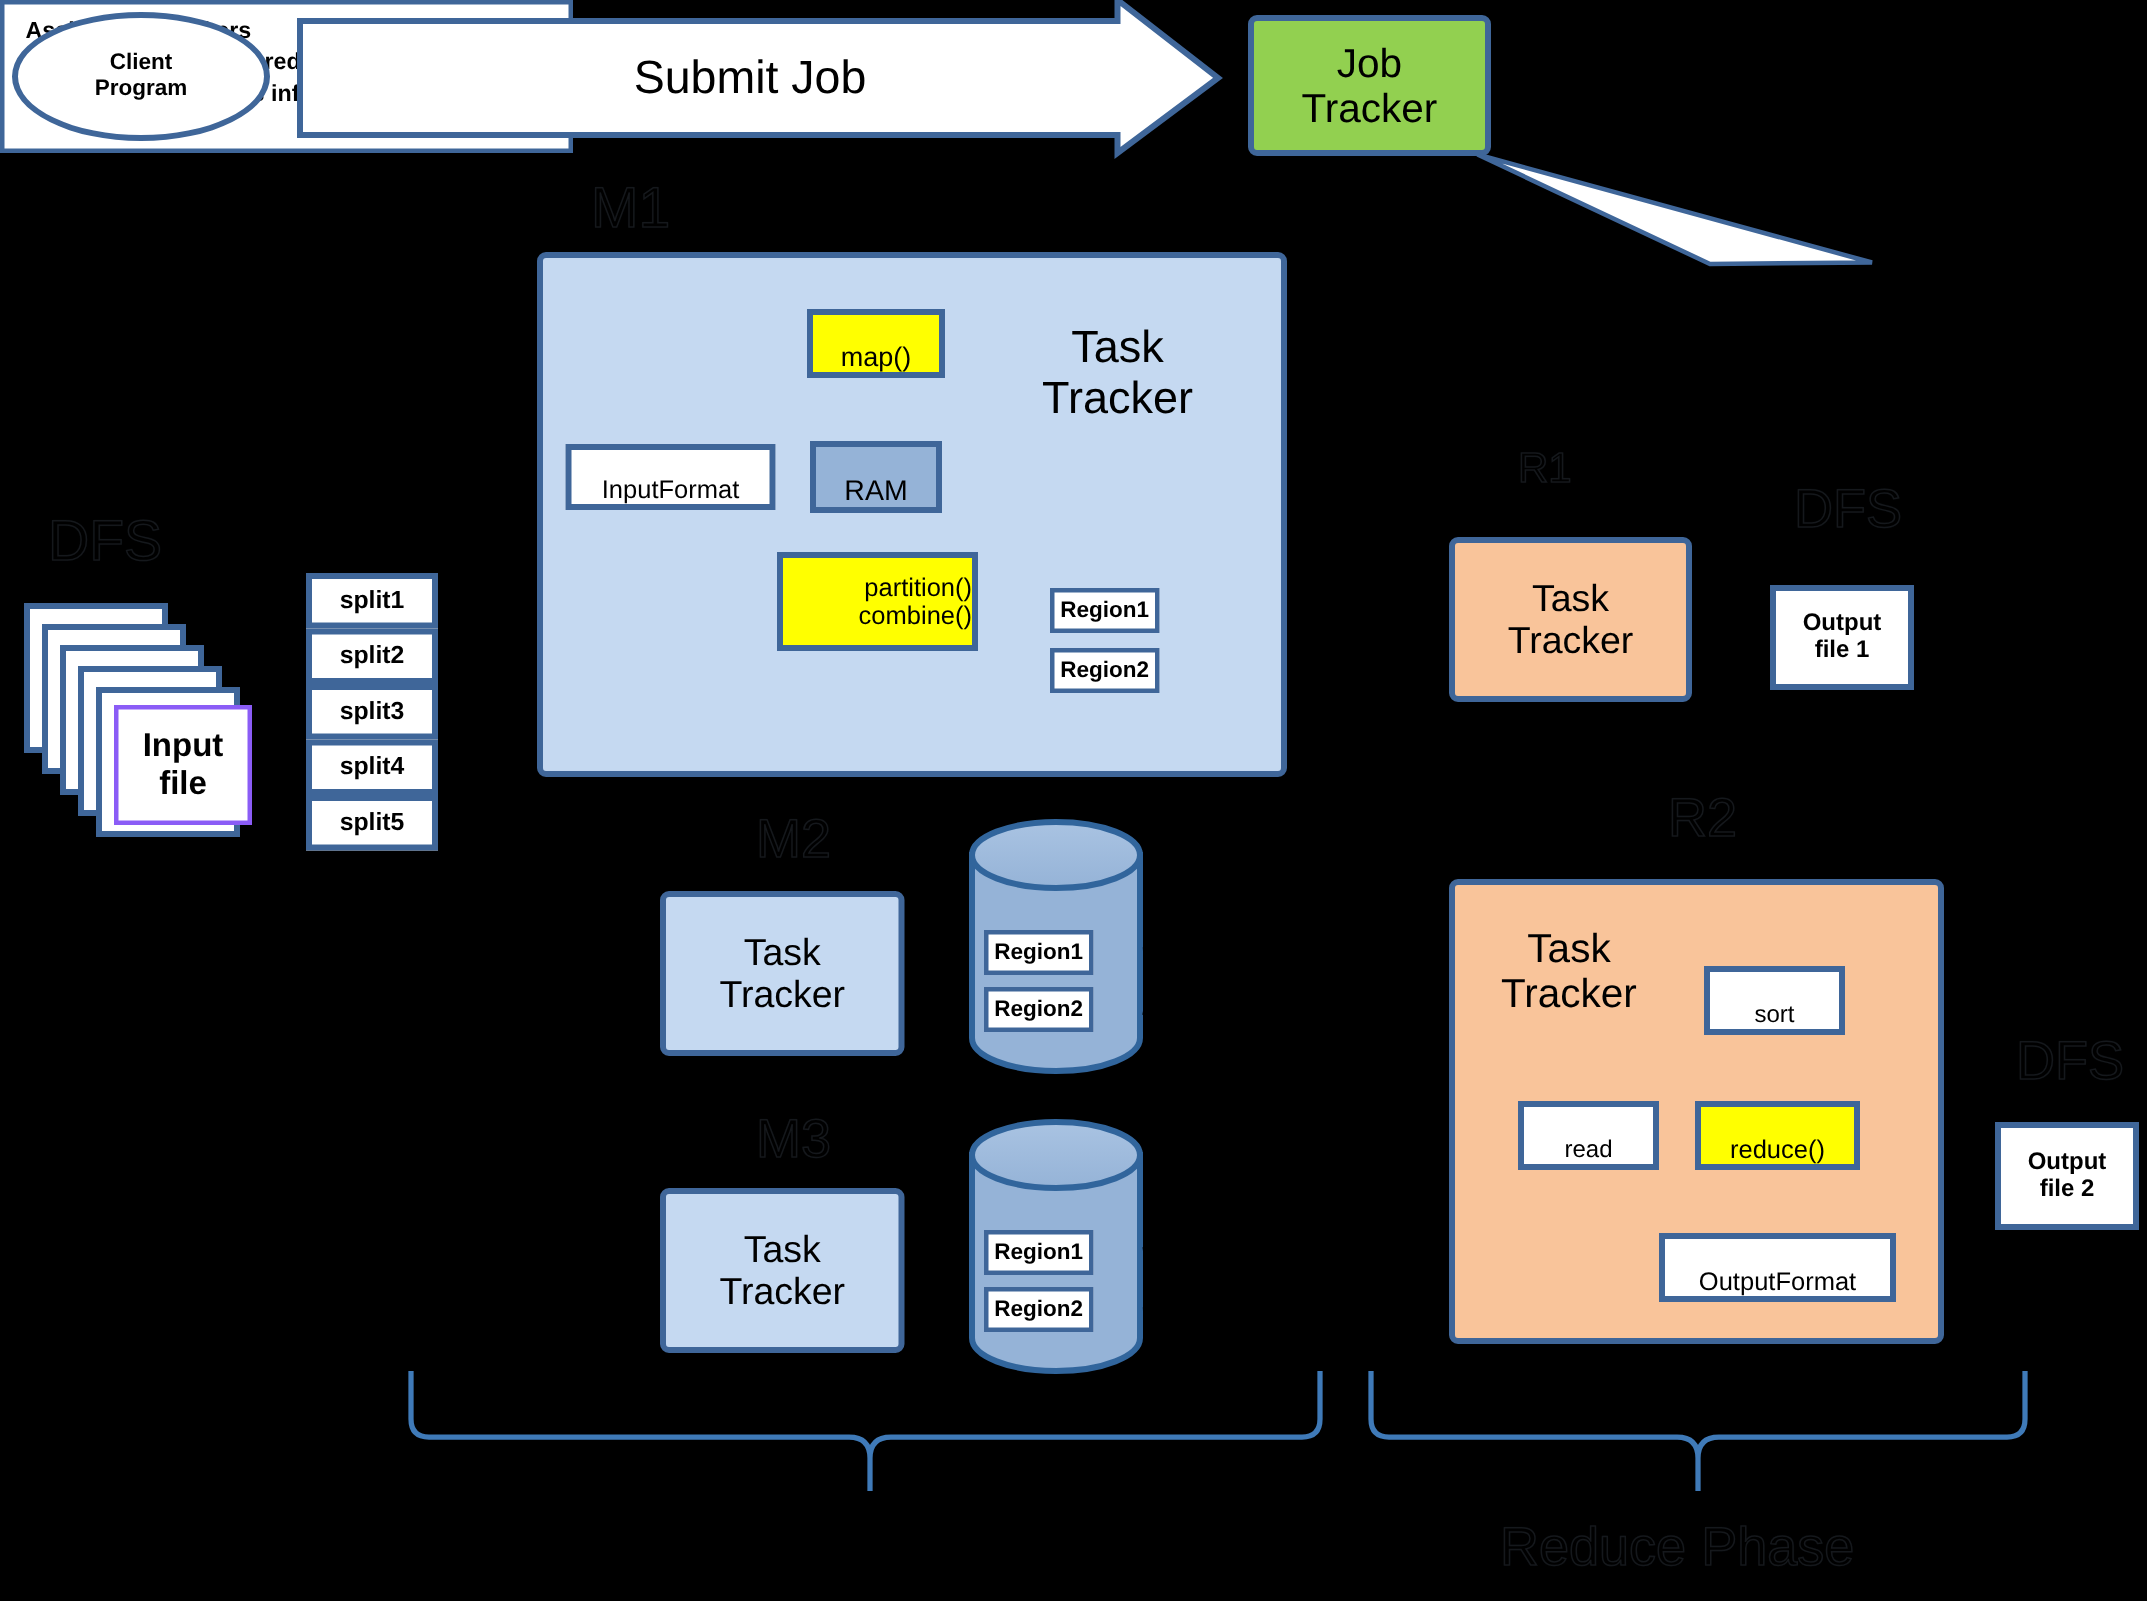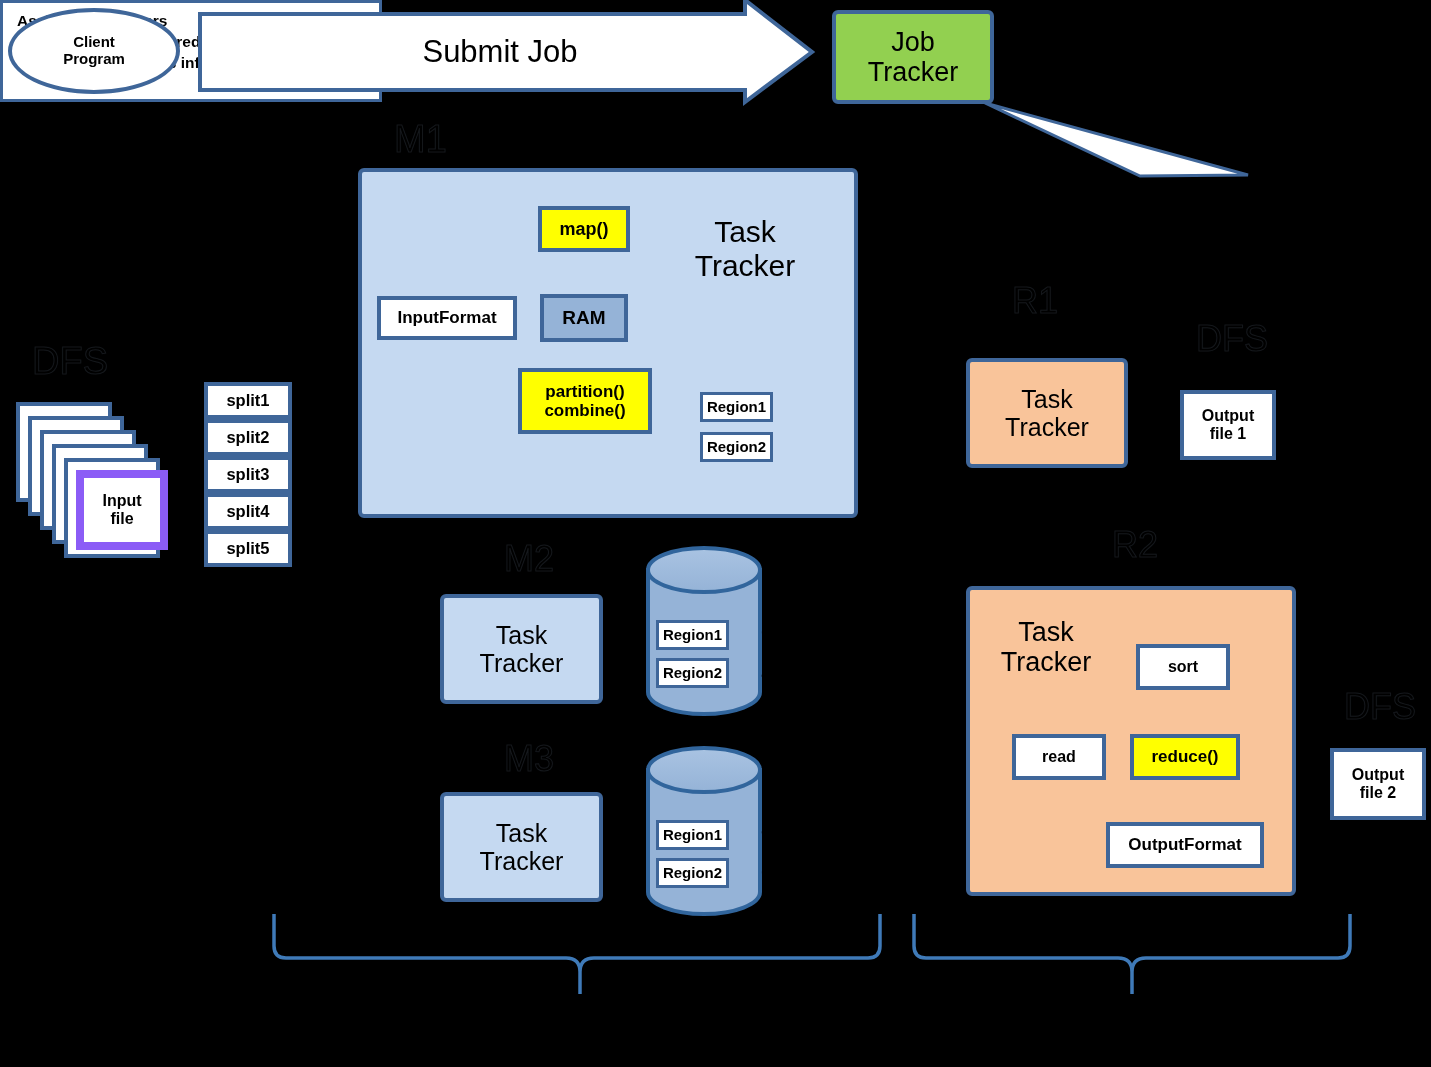--- a/index.html
+++ b/index.html
@@ -11,41 +11,41 @@
   .node{position:absolute;box-sizing:border-box;display:flex;align-items:center;
         justify-content:center;text-align:center;line-height:1.12;color:#000;}
   
   .boxw{background:#ffffff;border:4px solid #3F6699;}
   .boxy{background:#FFFF00;border:4px solid #3F6699;}
   .boxram{background:#95B3D7;border:4px solid #3F6699;}
   .rrect{border:4px solid #3F6699;border-radius:6px;}
   .tt-blue{background:#C5D9F1;}
   .tt-orange{background:#F9C49A;}
   .tt-green{background:#92D050;}
-  .bold{font-weight:bold;}
+  .bold{font-weight:normal;align-items:flex-end;}
   
   #client-ellipse{
     left:8px;top:8px;width:172px;height:86px;background:#fff;
     border:4px solid #3F6699;border-radius:50%;font-size:15px;font-weight:bold;
     flex-direction:column;
   }
   #submit-arrow-label{
     left:200px;top:14px;width:600px;height:76px;
     font-size:31px;color:#000;z-index:3;pointer-events:none;
   }
   #job-tracker{left:832px;top:10px;width:162px;height:94px;font-size:27px;flex-direction:column;}
   #callout-box{
     left:1040px;top:148px;width:350px;height:88px;background:#fff;border:3px solid #3F6699;
     font-size:15.5px;font-weight:bold;display:block;padding:8px 12px 0 14px;text-align:left;
     line-height:1.35;z-index:4;
   }
   
   .sheet{position:absolute;background:#fff;border:4px solid #3F6699;width:88px;height:92px;}
-  #input-file-front{left:76px;top:470px;width:92px;height:80px;font-size:16px;font-weight:bold;
-                    background:#fff;border:8px solid #8b5cf6;flex-direction:column;}
+  #input-file-front{left:76px;top:470px;width:92px;height:80px;font-size:22px;font-weight:bold;
+                    background:#fff;border:3px solid #8b5cf6;flex-direction:column;}
   .splitbox{width:88px;height:37px;font-size:16.5px;font-weight:bold;}
   
   #m1-box{left:358px;top:168px;width:500px;height:350px;}
   #m1-title{left:660px;top:204px;width:170px;height:90px;font-size:30px;flex-direction:column;color:#000;}
   #inputformat{left:377px;top:296px;width:140px;height:44px;font-size:17px;}
   #mapfn{left:538px;top:206px;width:92px;height:46px;font-size:18px;}
   #ram{left:540px;top:294px;width:88px;height:48px;font-size:19px;}
   #partcomb{left:518px;top:368px;width:134px;height:66px;font-size:17px;flex-direction:column;}
   
   .regbox{width:73px;height:30px;font-size:15px;font-weight:bold;background:#fff;border:3px solid #3F6699;}
@@ -61,21 +61,21 @@
   #sort{left:1136px;top:644px;width:94px;height:46px;font-size:16px;}
   #reduce{left:1130px;top:734px;width:110px;height:46px;font-size:17px;}
   #outputformat{left:1106px;top:822px;width:158px;height:46px;font-size:17px;}
   #out2{left:1330px;top:748px;width:96px;height:72px;font-size:16px;font-weight:bold;flex-direction:column;}
   
   .ghost{position:absolute;color:#000;font-weight:normal;
          -webkit-text-stroke:1px #15181c;text-shadow:0 0 1px #1b2026;}
   #lbl-m1{left:394px;top:118px;font-size:38px;}
   #lbl-m2{left:504px;top:538px;font-size:36px;}
   #lbl-m3{left:504px;top:738px;font-size:36px;}
-  #lbl-r1{left:1012px;top:280px;font-size:36px;}
+  #lbl-r1{left:1012px;top:296px;font-size:28px;}
   #lbl-dfs-in{left:32px;top:340px;font-size:38px;}
   #lbl-dfs-out1{left:1196px;top:318px;font-size:36px;}
   #lbl-dfs-out2{left:1344px;top:686px;font-size:36px;}
   #lbl-r2{left:1112px;top:524px;font-size:36px;}
   #lbl-mapphase{left:498px;top:1010px;font-size:36px;}
   #lbl-reducephase{left:1000px;top:1010px;font-size:36px;}
 </style>
 </head>
 <body>
 
@@ -309,14 +309,15 @@
     </div>
   <div class="node boxw bold" id="outputformat">
       <span>OutputFormat</span>
     </div>
   <div class="ghost" id="lbl-dfs-out2">DFS</div>
   <div class="node boxw" id="out2">
     <span>Output</span>
     <span>file 2</span>
   </div>
 
+  <div class="ghost" id="lbl-reducephase">Reduce Phase</div>
 
 </div>
 
 </body></html>

